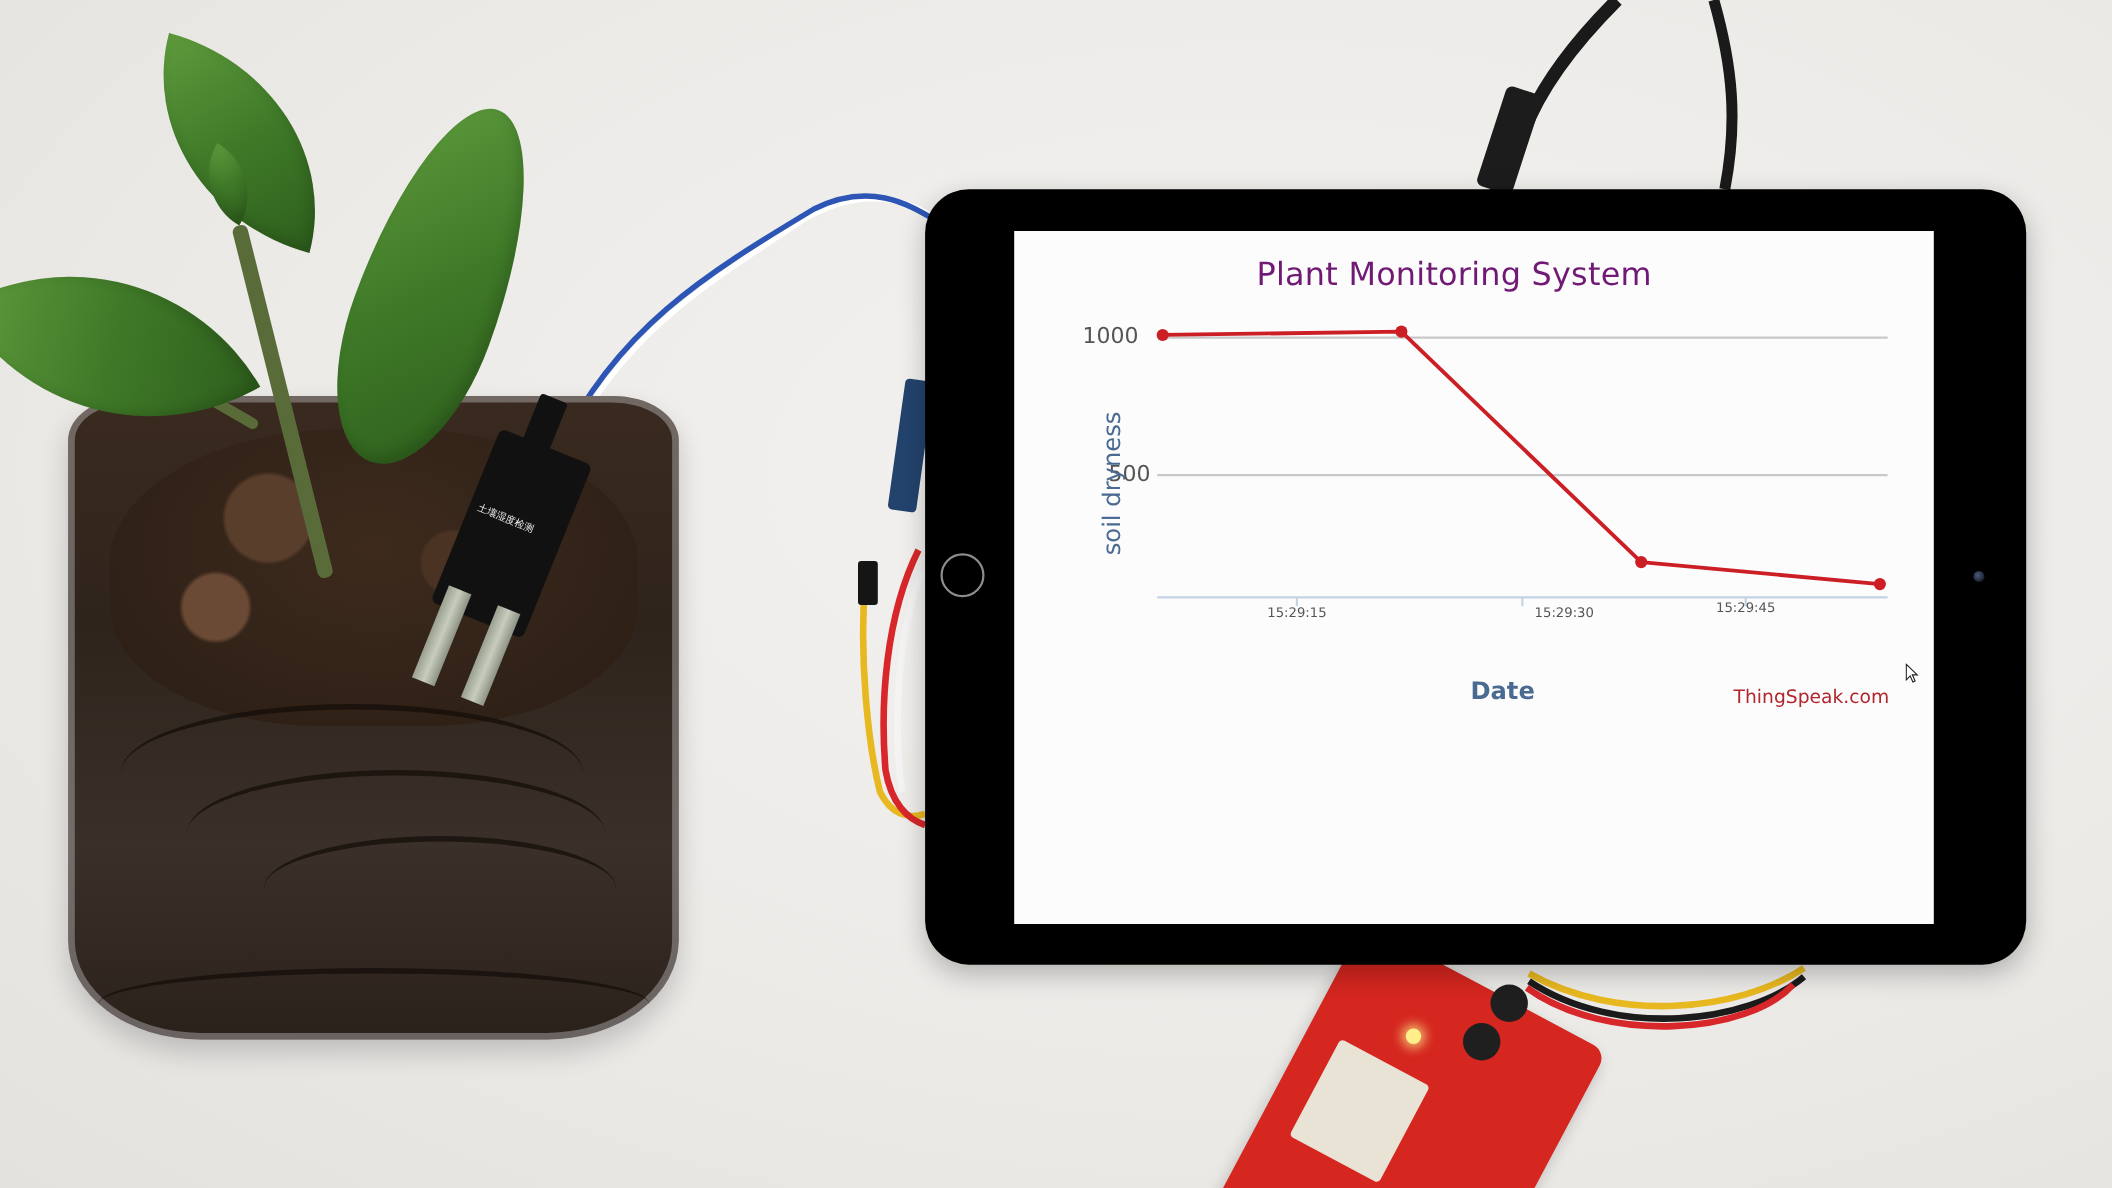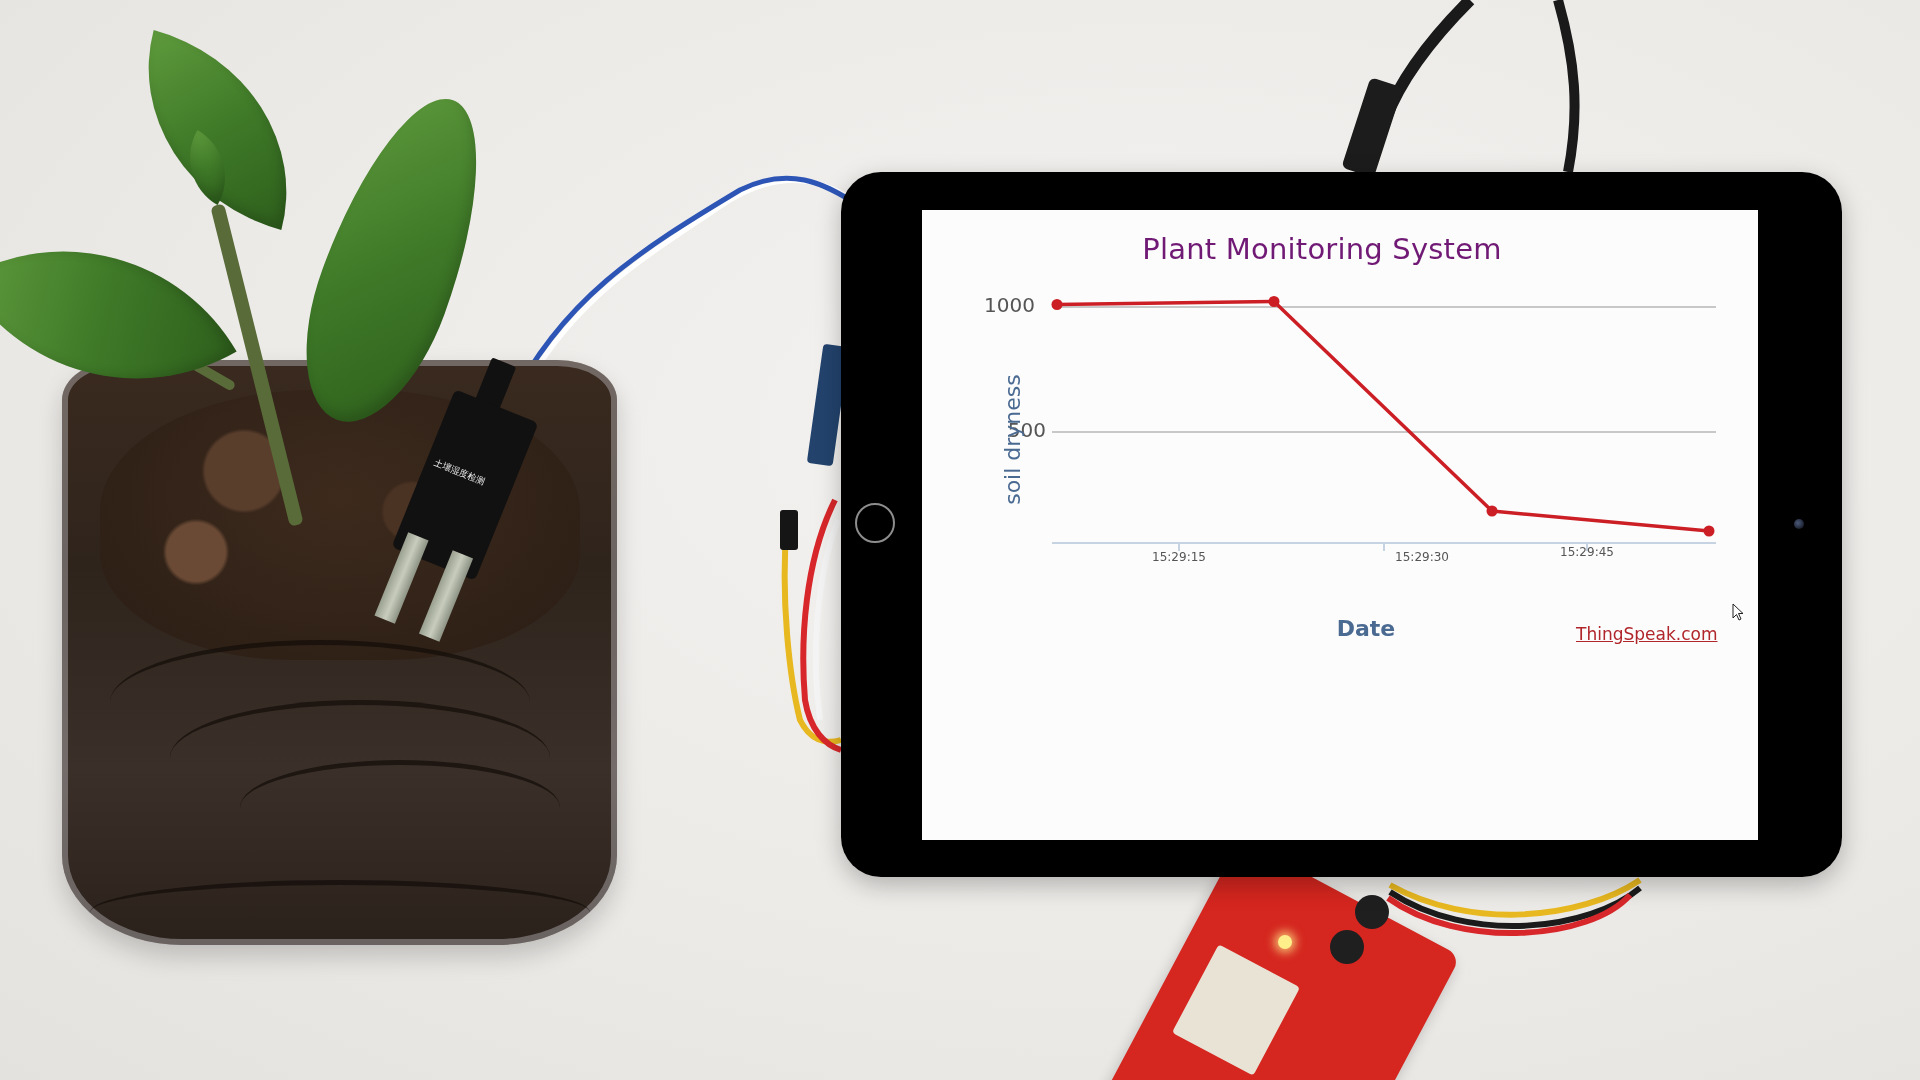--- a/index.html
+++ b/index.html
@@ -181,19 +181,19 @@
     <div class="ytick-label" style="left:44px; top:208px;">500</div>
 
     <div class="y-title">soil dryness</div>
 
     <div class="xtick-label" style="left:192px; top:340px;">15:29:15</div>
     <div class="xtick-label" style="left:397px; top:340px;text-align:right;">15:29:30</div>
     <div class="xtick-label" style="left:600px; top:335px;">15:29:45</div>
 
     <div class="x-title" style="left:384px; top:374px;margin-top:32px;">Date</div>
 
-    <div class="credit" style="left:654px; top:414px;text-decoration:underline;">ThingSpeak.com</div>
+    <div class="credit" style="left:654px; top:414px;">ThingSpeak.com</div>
 
     <svg class="cursor" style="left:810px; top:393px;" width="14" height="20" viewBox="0 0 14 20">
       <path d="M1 1 L1 15 L4.5 11.5 L7 17 L9 16 L6.5 10.5 L11 10.5 Z" fill="#fff" stroke="#222" stroke-width="1"></path>
     </svg>
   </div>
 </div>
 
 </body></html>

